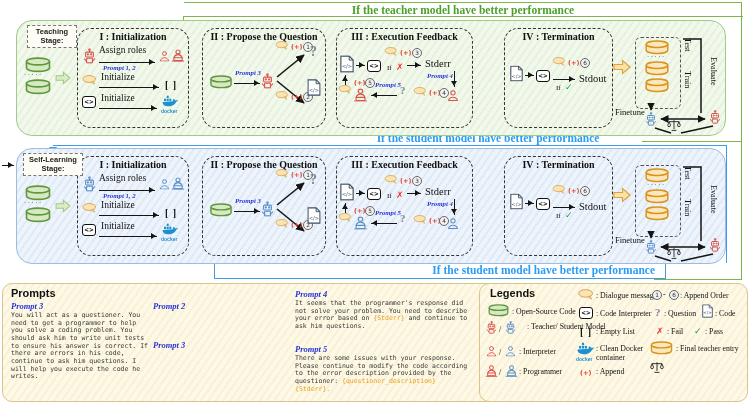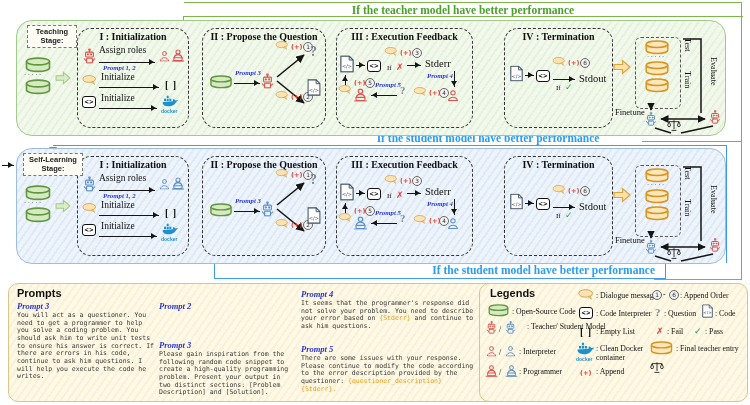--- a/index.html
+++ b/index.html
@@ -505,27 +505,26 @@
           </marker>
         </defs>
       <path d="M72 12 H90 V86" fill="none" stroke="#151515" stroke-width="1.5"></path>
       <line x1="50" y1="92" x2="94" y2="92" stroke="#151515" stroke-width="1.5" marker-start="url(#mB2)" marker-end="url(#mB2)"></line>
       <line x1="40" y1="76" x2="40" y2="83" stroke="#151515" stroke-width="1.5" marker-end="url(#mB2)"></line>
       <path d="M44 101 L60 106" fill="none" stroke="#151515" stroke-width="1.5"></path>
       <path d="M102 99 L70 106" fill="none" stroke="#151515" stroke-width="1.5"></path>
     </svg>
   </div>
 
-  <div class="panel" style="left:8px;width:512px">
+  <div class="panel" style="left:2px;width:512px">
     <div class="panel-title" style="left:8px;top:3px">Prompts</div>
     <div class="prm-label" style="left:8px;top:17px">Prompt 3</div>
     <div class="prm-text" style="left:8px;top:28px;width:138px">You will act as a questioner. You need to get a programmer to help you solve a coding problem. You should ask him to write unit tests to ensure his answer is correct. If there are errors in his code, continue to ask him questions. I will help you execute the code he writes.</div>
     <div class="prm-label" style="left:150px;top:17px">Prompt 2</div>
     <div class="prm-label" style="left:150px;top:56px">Prompt 3</div>
-    <div class="prm-text" style="left:150px;top:67px;width:136px">Please gain inspiration from the following random code snippet to create a high-quality programming problem. Present your output in two distinct sections: [Problem Description] and [Solution].</div>
     <div class="prm-label" style="left:292px;top:5px">Prompt 4</div>
     <div class="prm-text" style="left:292px;top:16px;width:176px">
       <span>It seems that the programmer's response did not solve your problem. You need to describe your error based on </span><span class="var">{Stderr}</span><span> and continue to ask him questions.</span>
     </div>
     <div class="prm-label" style="left:292px;top:60px">Prompt 5</div>
     <div class="prm-text" style="left:292px;top:71px;width:176px">
       <span>There are some issues with your response. Please continue to modify the code according to the error description provided by the questioner: </span><span class="var">{questioner_description} {Stderr}.</span>
     </div>
   </div>
 

